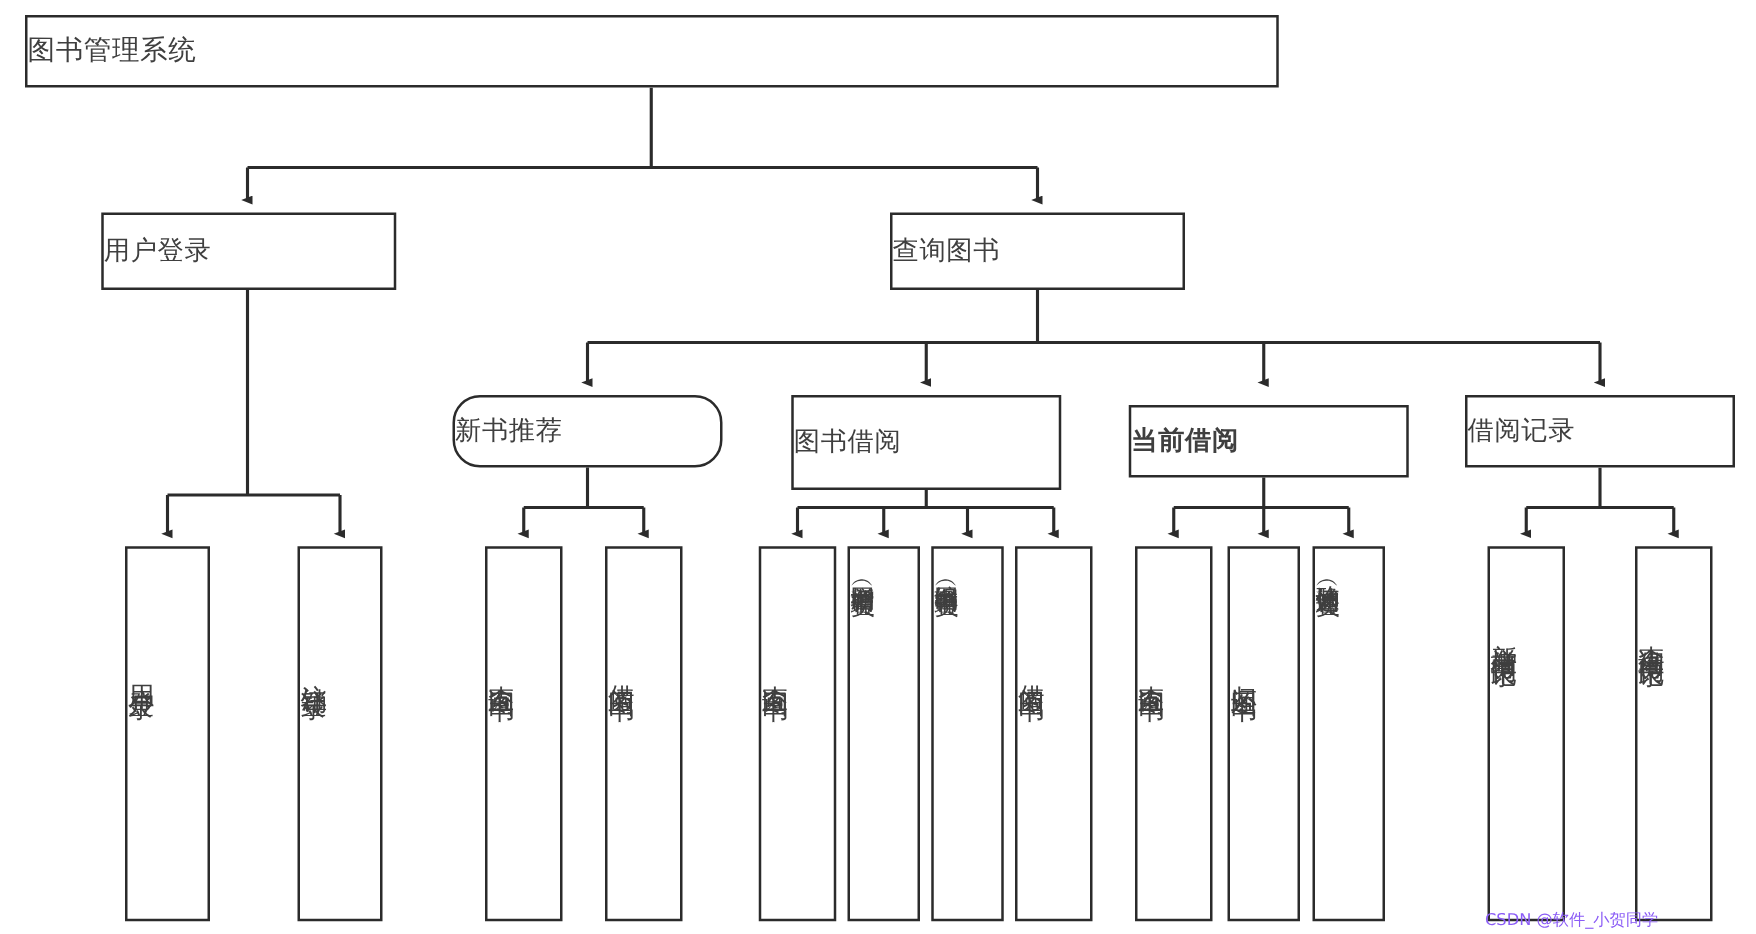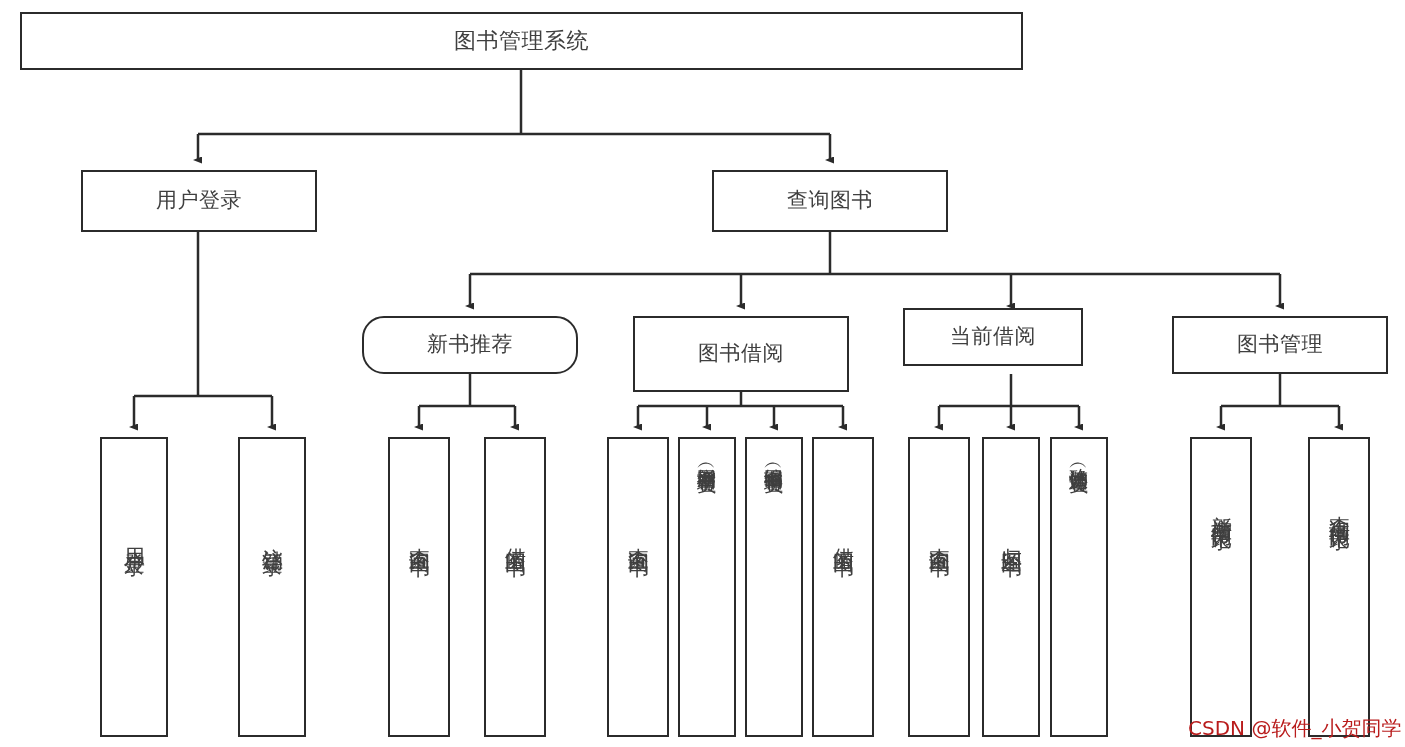--- a/index.html
+++ b/index.html
@@ -25,21 +25,21 @@
     width: 1405px;
     height: 747px;
   }
   .node {
     position: absolute;
     box-sizing: border-box;
     border: 2.5px solid #2b2b2b;
     background: #ffffff;
     display: flex;
     align-items: center;
-    justify-content: center;
+    justify-content: flex-start;
     color: #3a3a3a;
     z-index: 2;
   }
   .node-label {
     display: block;
     text-align: center;
     line-height: 1.12;
     color: #3f3f3f;
     letter-spacing: 0.5px;
   }
@@ -70,25 +70,26 @@
     letter-spacing: 1px;
   }
   .node.vert.mid-short .node-label {
     padding-top: 78px;
   }
   .node.vert.mid-rec .node-label {
     padding-top: 46px;
   }
   .watermark {
     position: absolute;
-    font-size: 20px;
-    color: #b91c1c;
+    font-size: 13px;
+    color: #8b5cf6;
     white-space: nowrap;
     z-index: 5;
     font-family: "DejaVu Sans", "Liberation Sans", sans-serif;
+    margin-top: 12px;
   }
 </style>
 </head>
 <body>
 
 <div id="canvas">
   <svg id="edges" viewBox="0 0 1405 747" xmlns="http://www.w3.org/2000/svg">
     <defs>
       <marker id="arrow" markerWidth="10" markerHeight="10" refX="2.5" refY="4" orient="auto" markerUnits="userSpaceOnUse">
         <path d="M0,0 L7,0 L3.5,9 Z" fill="#2b2b2b"></path>
@@ -140,25 +141,25 @@
       </div>
       <div class="node horiz" style="left: 712px; top: 170px; width: 236px; height: 62px;">
         <span class="node-label">查询图书</span>
       </div>
       <div class="node horiz" style="left: 362px; top: 316px; width: 216px; height: 58px; border-radius: 22px;">
         <span class="node-label">新书推荐</span>
       </div>
       <div class="node horiz" style="left: 633px; top: 316px; width: 216px; height: 76px;">
         <span class="node-label">图书借阅</span>
       </div>
-      <div class="node horiz" style="left: 903px; top: 308px; width: 180px; height: 58px;">
+      <div class="node horiz" style="left: 903px; top: 324px; width: 224px; height: 58px; font-weight: bold;">
         <span class="node-label">当前借阅</span>
       </div>
       <div class="node horiz" style="left: 1172px; top: 316px; width: 216px; height: 58px;">
-        <span class="node-label">图书管理</span>
+        <span class="node-label">借阅记录</span>
       </div>
       <div class="node vert mid-short" style="left: 100px; top: 437px; width: 68px; height: 300px;">
         <span class="node-label">用户登录</span>
       </div>
       <div class="node vert mid-short" style="left: 238px; top: 437px; width: 68px; height: 300px;">
         <span class="node-label">注销登录</span>
       </div>
       <div class="node vert mid-short" style="left: 388px; top: 437px; width: 62px; height: 300px;">
         <span class="node-label">查询图书</span>
       </div>

